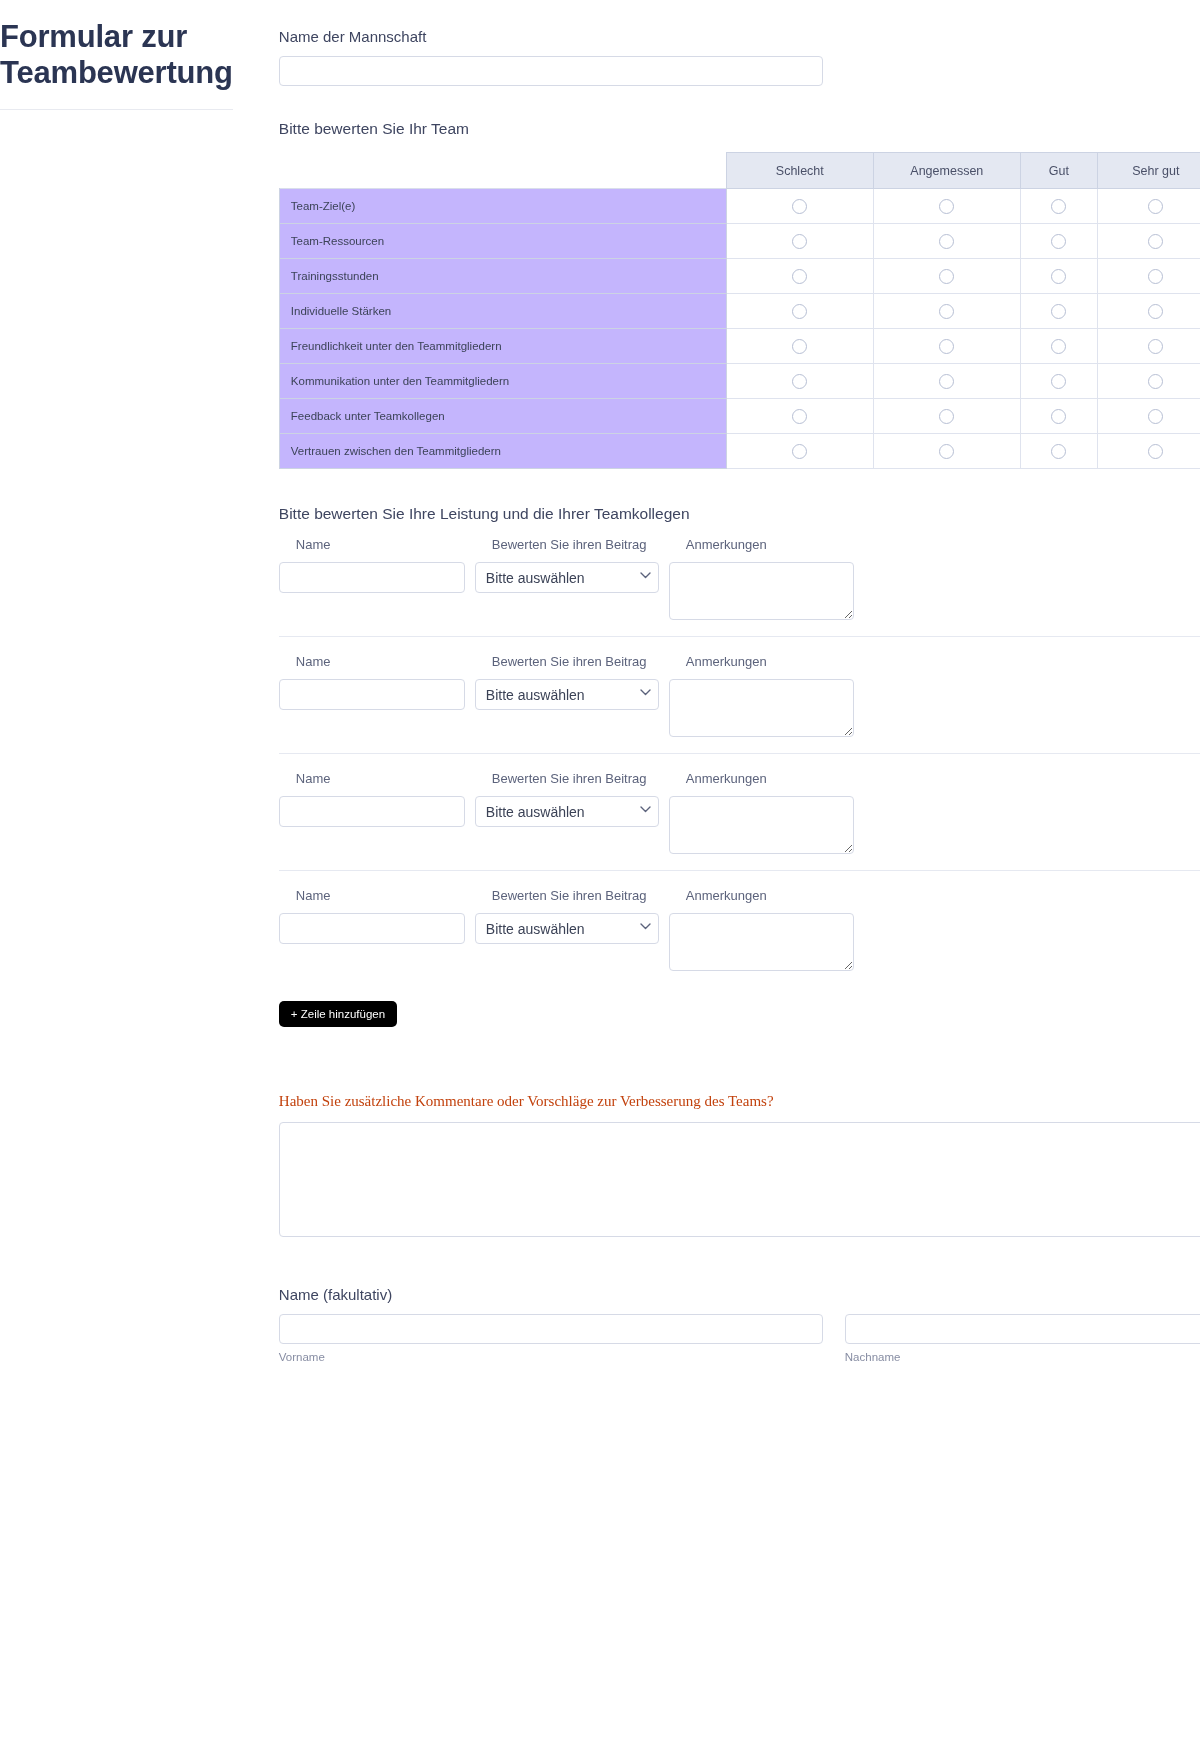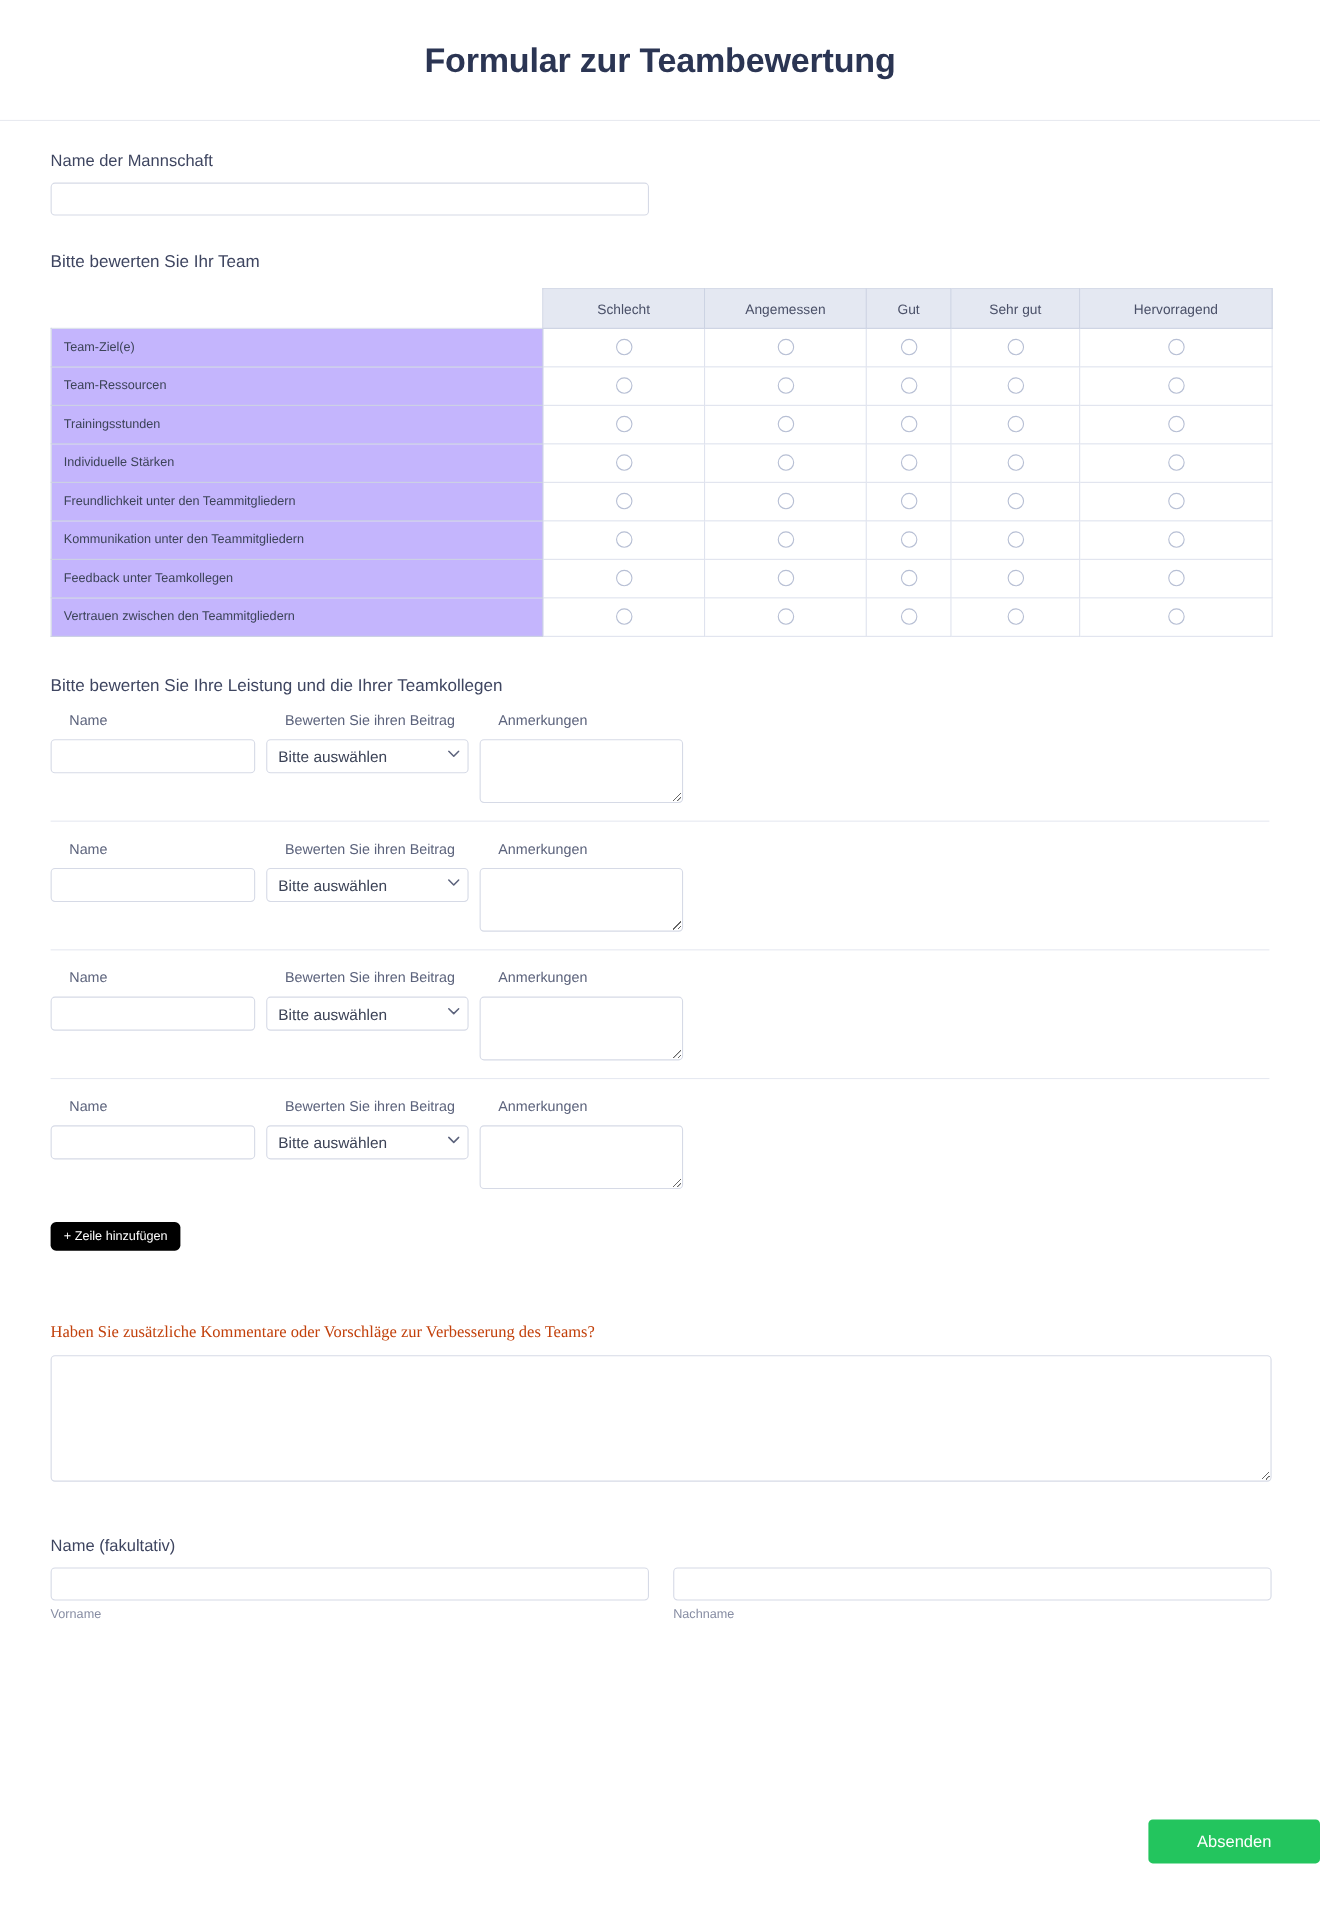--- a/index.html
+++ b/index.html
@@ -13,21 +13,21 @@
     color: #3b4256;
     -webkit-font-smoothing: antialiased;
   }
 
   .page {
     width: 1200px;
     min-height: 1740px;
     background: #ffffff;
     position: relative;
     display: flex;
-    flex-direction: column;
+    flex-direction: row;
   }
 
   
   .form-header {
     height: 110px;
     border-bottom: 1px solid #e8eaf0;
     display: flex;
     align-items: center;
     justify-content: center;
     background: #ffffff;

